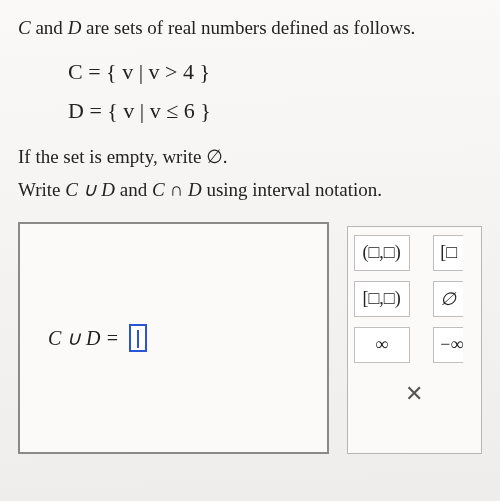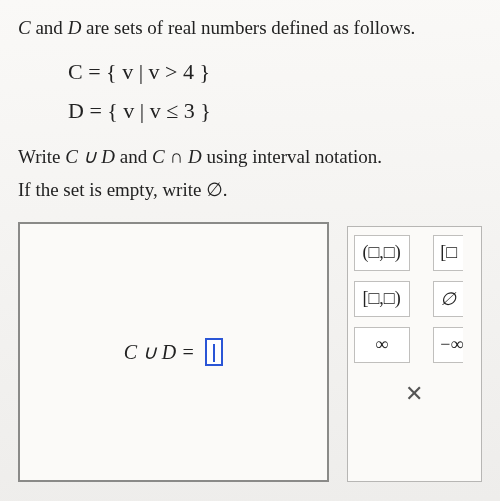--- a/index.html
+++ b/index.html
@@ -38,24 +38,25 @@
     margin-bottom: 16px;
   }
   .it { font-style: italic; }
   .answer-area {
     display: flex;
     gap: 18px;
   }
   .answer-box {
     border: 2px solid #8a8a88;
     width: 320px;
-    height: 260px;
+    height: 232px;
     padding: 28px 28px;
     background: #fbfaf8;
     display: flex;
+    flex-direction: column;
     justify-content: space-around;
   }
   .ans-row {
     font-size: 20px;
     font-style: italic;
     display: flex;
     align-items: center;
     gap: 10px;
   }
   .input-slot {
@@ -116,28 +117,28 @@
 <body>
 
 <div class="page">
 
   <div class="intro">
     <span class="it">C</span><span> and </span><span class="it">D</span><span> are sets of real numbers defined as follows.</span>
   </div>
 
   <div class="math-block">
     <div class="row">C = { v | v &gt; 4 }</div>
-    <div class="row">D = { v | v ≤ 3 }</div>
+    <div class="row">D = { v | v ≤ 6 }</div>
   </div>
 
   <div class="instr">
+    <div>If the set is empty, write ∅.</div>
     <div>
       <span>Write </span><span class="it">C ∪ D</span><span> and </span><span class="it">C ∩ D</span><span> using interval notation.</span>
     </div>
-    <div>If the set is empty, write ∅.</div>
   </div>
 
   <div class="answer-area">
 
     <div class="answer-box">
       <div class="ans-row">
         <span>C  ∪  D  =</span>
         <span class="input-slot cursor"></span>
       </div>
     </div>

